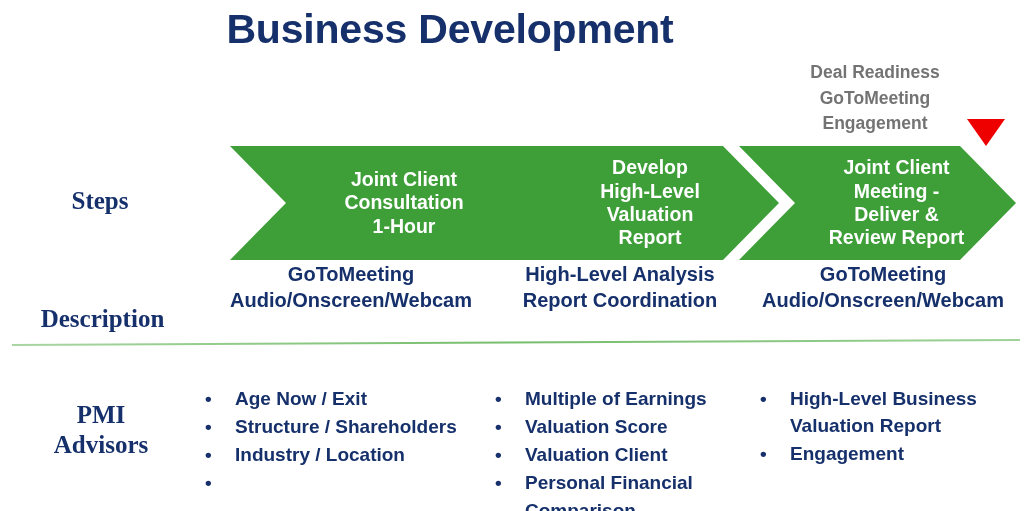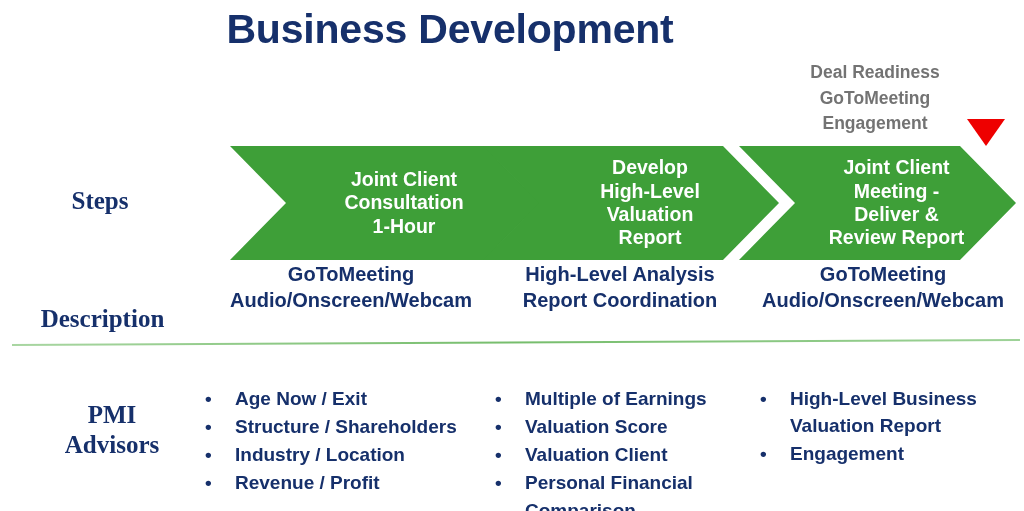--- a/index.html
+++ b/index.html
@@ -69,21 +69,21 @@
   #label-steps {
     left: 0; top: 186px; width: 200px;
     font-size: 25px;
   }
   #label-description {
     left: 0; top: 288px; width: 205px;
     font-size: 25px;
     margin-top: 16px;
   }
   #label-pmi {
-    left: 12px; top: 400px; width: 200px;
+    left: 1px; top: 400px; width: 200px;
     font-size: 25px;
   }
 
   
   #chevron-band {
     position: absolute;
     left: 12px;
     top: 146px;
     width: 1024px;
     height: 114px;
@@ -227,21 +227,20 @@
     <div class="bullet-item">
       <span class="bullet-dot">•</span>
       <span class="bullet-text">Structure / Shareholders</span>
     </div>
     <div class="bullet-item">
       <span class="bullet-dot">•</span>
       <span class="bullet-text">Industry / Location</span>
     </div>
     <div class="bullet-item">
       <span class="bullet-dot">•</span>
-      <span class="bullet-text">Revenue / Profit</span>
     </div>
   </div>
 
   <div class="bullet-col" id="bullets-2">
     <div class="bullet-item">
       <span class="bullet-dot">•</span>
       <span class="bullet-text">Multiple of Earnings</span>
     </div>
     <div class="bullet-item">
       <span class="bullet-dot">•</span>

